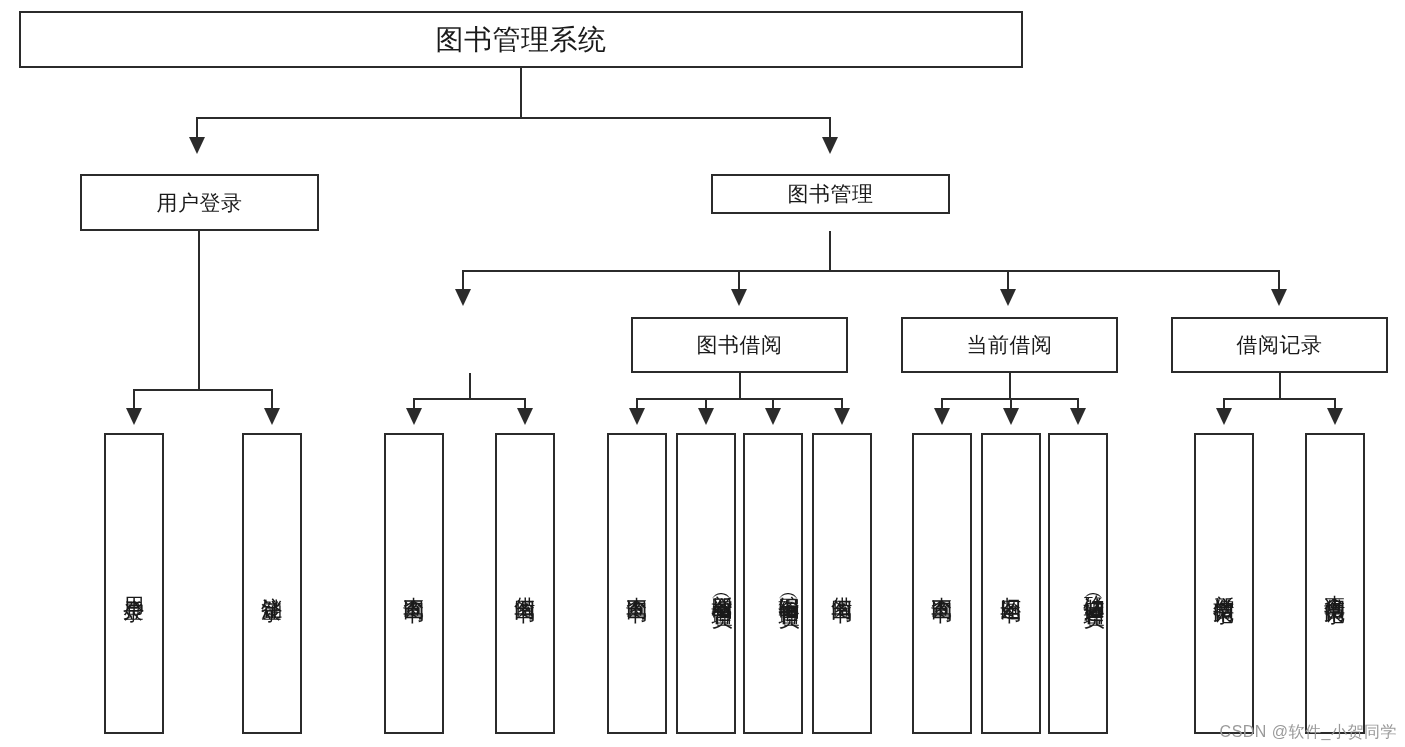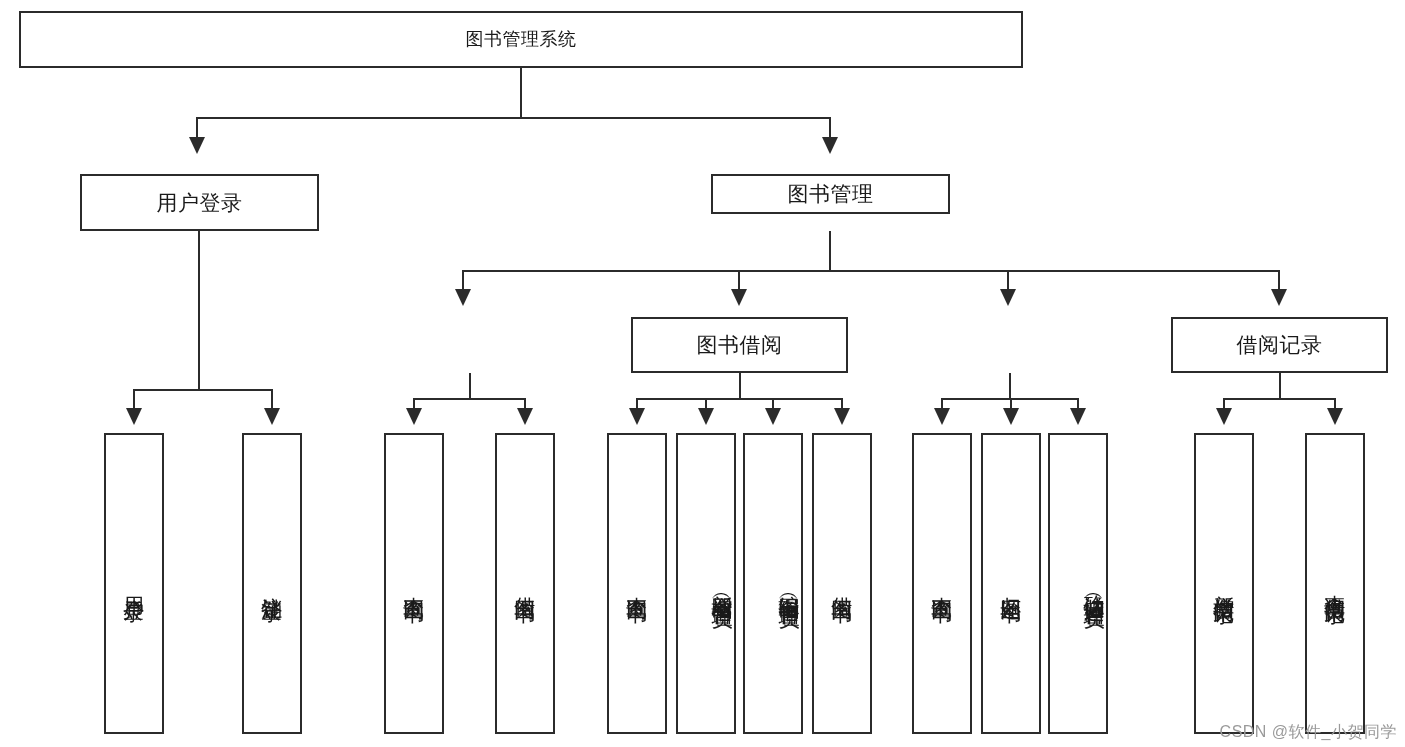--- a/index.html
+++ b/index.html
@@ -44,21 +44,21 @@
     padding-top: 6px;
   }
   .node.vert.topalign {
     align-items: flex-start;
   }
   .node.vert.midalign {
     align-items: center;
     padding-top: 0;
   }
   .node.root {
-    font-size: 18px;
+    font-size: 28px;
   }
   
   .ln {
     position: absolute;
     background: #2b2b2b;
   }
   .ln.v { width: 2px; }
   .ln.h { height: 2px; }
   .arrow {
     position: absolute;
@@ -117,20 +117,21 @@
   <div class="ln v" style="left:462px; top:270px; width:2px; height:22px;"></div>
   <div class="arrow" style="left:455px; top:289px;"></div>
   <div class="ln v" style="left:738px; top:270px; width:2px; height:22px;"></div>
   <div class="arrow" style="left:731px; top:289px;"></div>
   <div class="ln v" style="left:1007px; top:270px; width:2px; height:22px;"></div>
   <div class="arrow" style="left:1000px; top:289px;"></div>
   <div class="ln v" style="left:1278px; top:270px; width:2px; height:22px;"></div>
   <div class="arrow" style="left:1271px; top:289px;"></div>
 
   <div class="node horiz" style="left:631px; top:317px; width:217px; height:56px;">图书借阅</div>
+  <div class="node horiz" style="left:901px; top:317px; width:217px; height:56px;">当前借阅</div>
   <div class="node horiz" style="left:1171px; top:317px; width:217px; height:56px;">借阅记录</div>
 
   <div class="ln v" style="left:469px; top:373px; width:2px; height:26px;"></div>
   <div class="ln h" style="left:413px; top:398px; width:113px; height:2px;"></div>
   <div class="ln v" style="left:413px; top:398px; width:2px; height:13px;"></div>
   <div class="arrow" style="left:406px; top:408px;"></div>
   <div class="ln v" style="left:524px; top:398px; width:2px; height:13px;"></div>
   <div class="arrow" style="left:517px; top:408px;"></div>
 
   <div class="node vert midalign" style="left:384px; top:433px; width:60px; height:301px;">查询图书</div>

